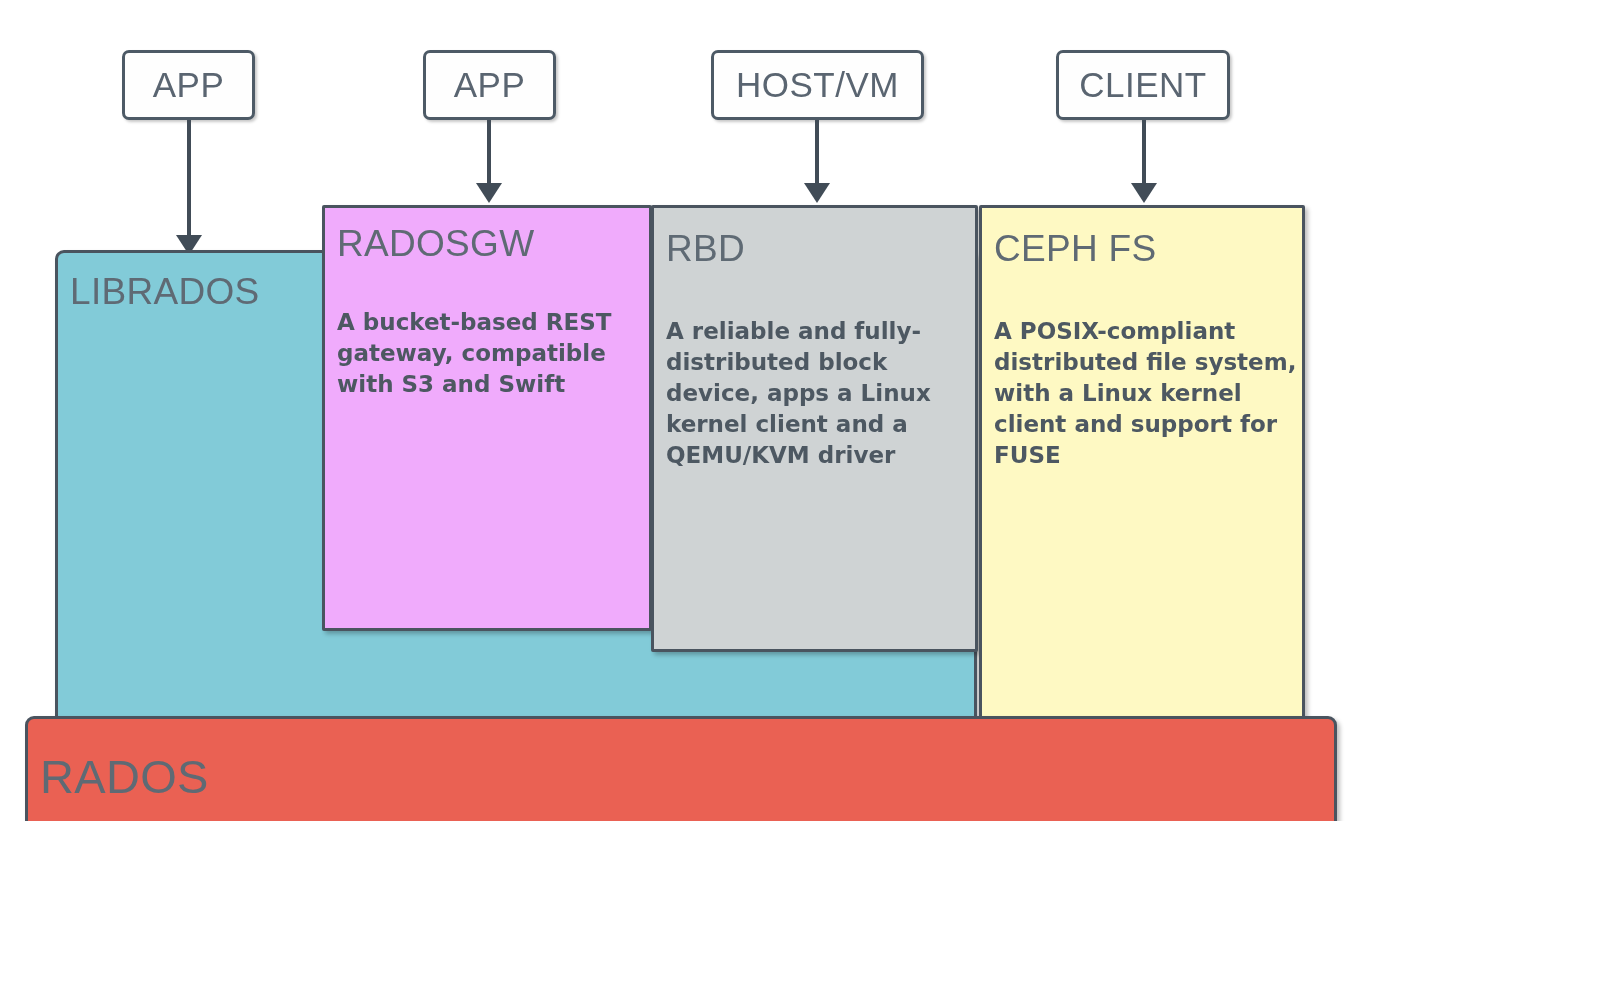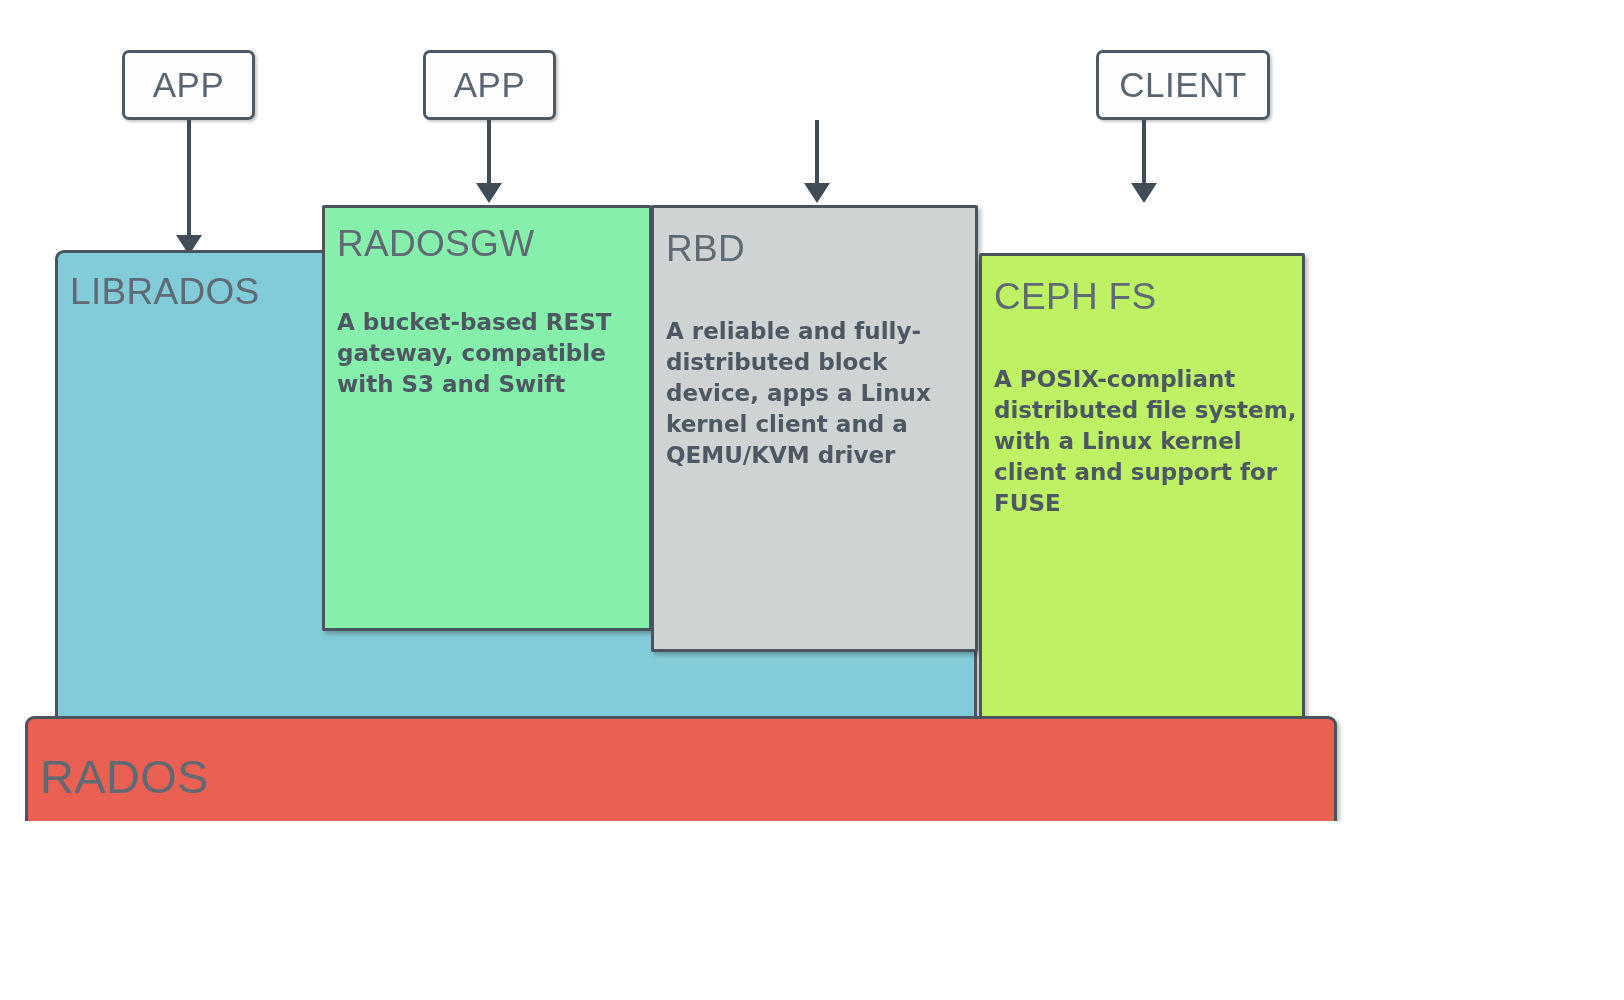--- a/index.html
+++ b/index.html
@@ -75,43 +75,46 @@
   .layer-desc {
     position: absolute;
     font-family: "DejaVu Sans", sans-serif;
     font-weight: bold;
     font-size: 23px;
     line-height: 31px;
     color: #4d5862;
   }
 
   #librados   { background: #82cbd8; }
-  #radosgw    { background: #86efac; }
+  #radosgw    { background: #f0abfc; }
   #rbd        { background: #cfd3d4; }
-  #cephfs     { background: #bef264; margin-top: 48px; }
+  #cephfs     { background: #fef9c3; }
   #rados      { background: #ea6153; }
 
   #rados .layer-title { font-size: 47px; color: #5f6a74; }
   #rados .layer-desc  { font-size: 24px; line-height: 34px; color: #4d5862; }
 </style>
 </head>
 <body>
 
 <div id="canvas">
 
   <div class="actor" id="actor-app-1" style="left:122px; top:50px; width:133px; height:70px;">
     <span class="actor-label">APP</span>
   </div>
 
   <div class="actor" id="actor-app-2" style="left:423px; top:50px; width:133px; height:70px;">
     <span class="actor-label">APP</span>
   </div>
 
+  <div class="actor" id="actor-host-vm" style="left:711px; top:50px; width:213px; height:70px;">
+    <span class="actor-label">HOST/VM</span>
+  </div>
 
-  <div class="actor" id="actor-client" style="left:1056px; top:50px; width:174px; height:70px;margin-left:40px;">
+  <div class="actor" id="actor-client" style="left:1056px; top:50px; width:174px; height:70px;">
     <span class="actor-label">CLIENT</span>
   </div>
 
   <div class="connector" style="left:187px; top:120px; height:123px;"></div>
   <div class="arrowhead" style="left:176px; top:235px;"></div>
 
   <div class="connector" style="left:487px; top:120px; height:65px;"></div>
   <div class="arrowhead" style="left:476px; top:183px;"></div>
 
   <div class="connector" style="left:815px; top:120px; height:65px;"></div>

